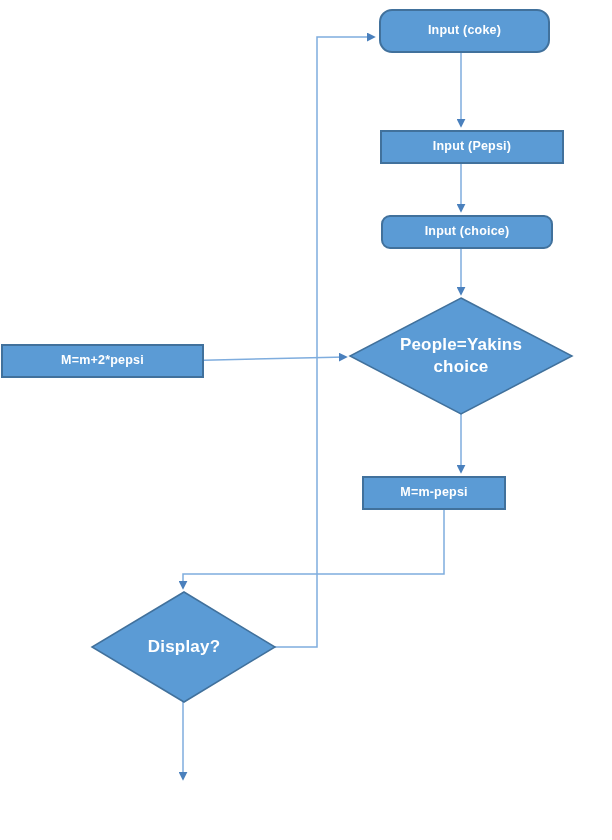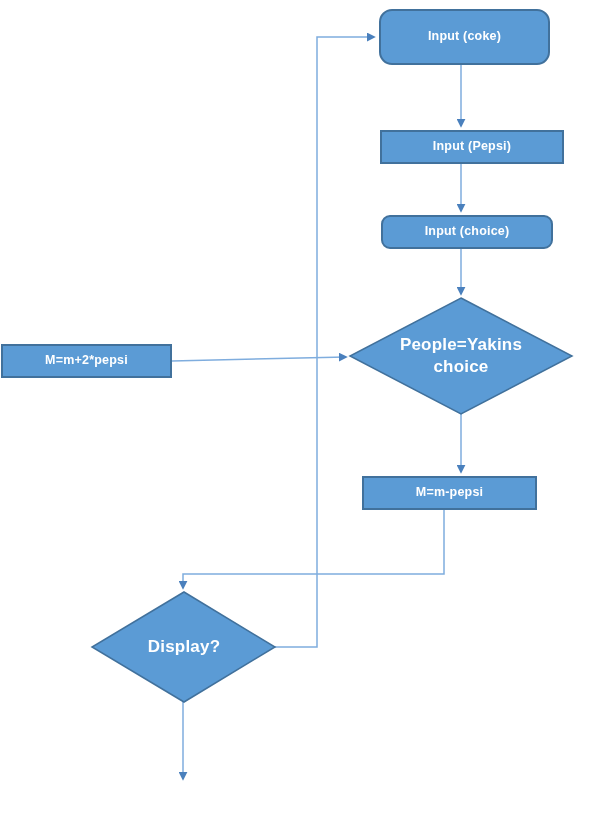--- a/index.html
+++ b/index.html
@@ -54,41 +54,41 @@
     <path class="conn" d="M172,361 L346,357" marker-end="url(#arrow)"></path>
     <path class="conn" d="M461,414 V472" marker-end="url(#arrow)"></path>
     <path class="conn" d="M444,510 V574 H183 V588" marker-end="url(#arrow)"></path>
     <path class="conn" d="M275,647 H317 V37 H374" marker-end="url(#arrow)"></path>
     <path class="conn" d="M183,702 V779" marker-end="url(#arrow)"></path>
 
     <polygon class="diamond" points="461,298 572,356 461,414 350,356"></polygon>
     <polygon class="diamond" points="184,592 275,647 184,702 92,647"></polygon>
   </svg>
 
-  <div class="node terminator" style="left:379px;top:9px;width:171px;height:56px;">
+  <div class="node terminator" style="left:379px;top:9px;width:171px;height:44px;">
     <span>Input (coke)</span>
   </div>
 
   <div class="node" style="left:380px;top:130px;width:184px;height:34px;">
     <span>Input (Pepsi)</span>
   </div>
 
   <div class="node" style="left:381px;top:215px;width:172px;height:34px;border-radius:9px;">
     <span>Input (choice)</span>
   </div>
 
-  <div class="node" style="left:1px;top:344px;width:171px;height:34px;">
+  <div class="node" style="left:1px;top:344px;width:203px;height:34px;">
     <span>M=m+2*pepsi</span>
   </div>
 
   <div class="diamond-label" style="left:396px;top:329px;width:130px;height:54px;">
     <span>People=Yakins choice</span>
   </div>
 
-  <div class="node" style="left:362px;top:476px;width:175px;height:34px;">
+  <div class="node" style="left:362px;top:476px;width:144px;height:34px;">
     <span>M=m-pepsi</span>
   </div>
 
   <div class="diamond-label" style="left:124px;top:638px;width:120px;height:18px;">
     <span>Display?</span>
   </div>
 
 
 </div>
 

